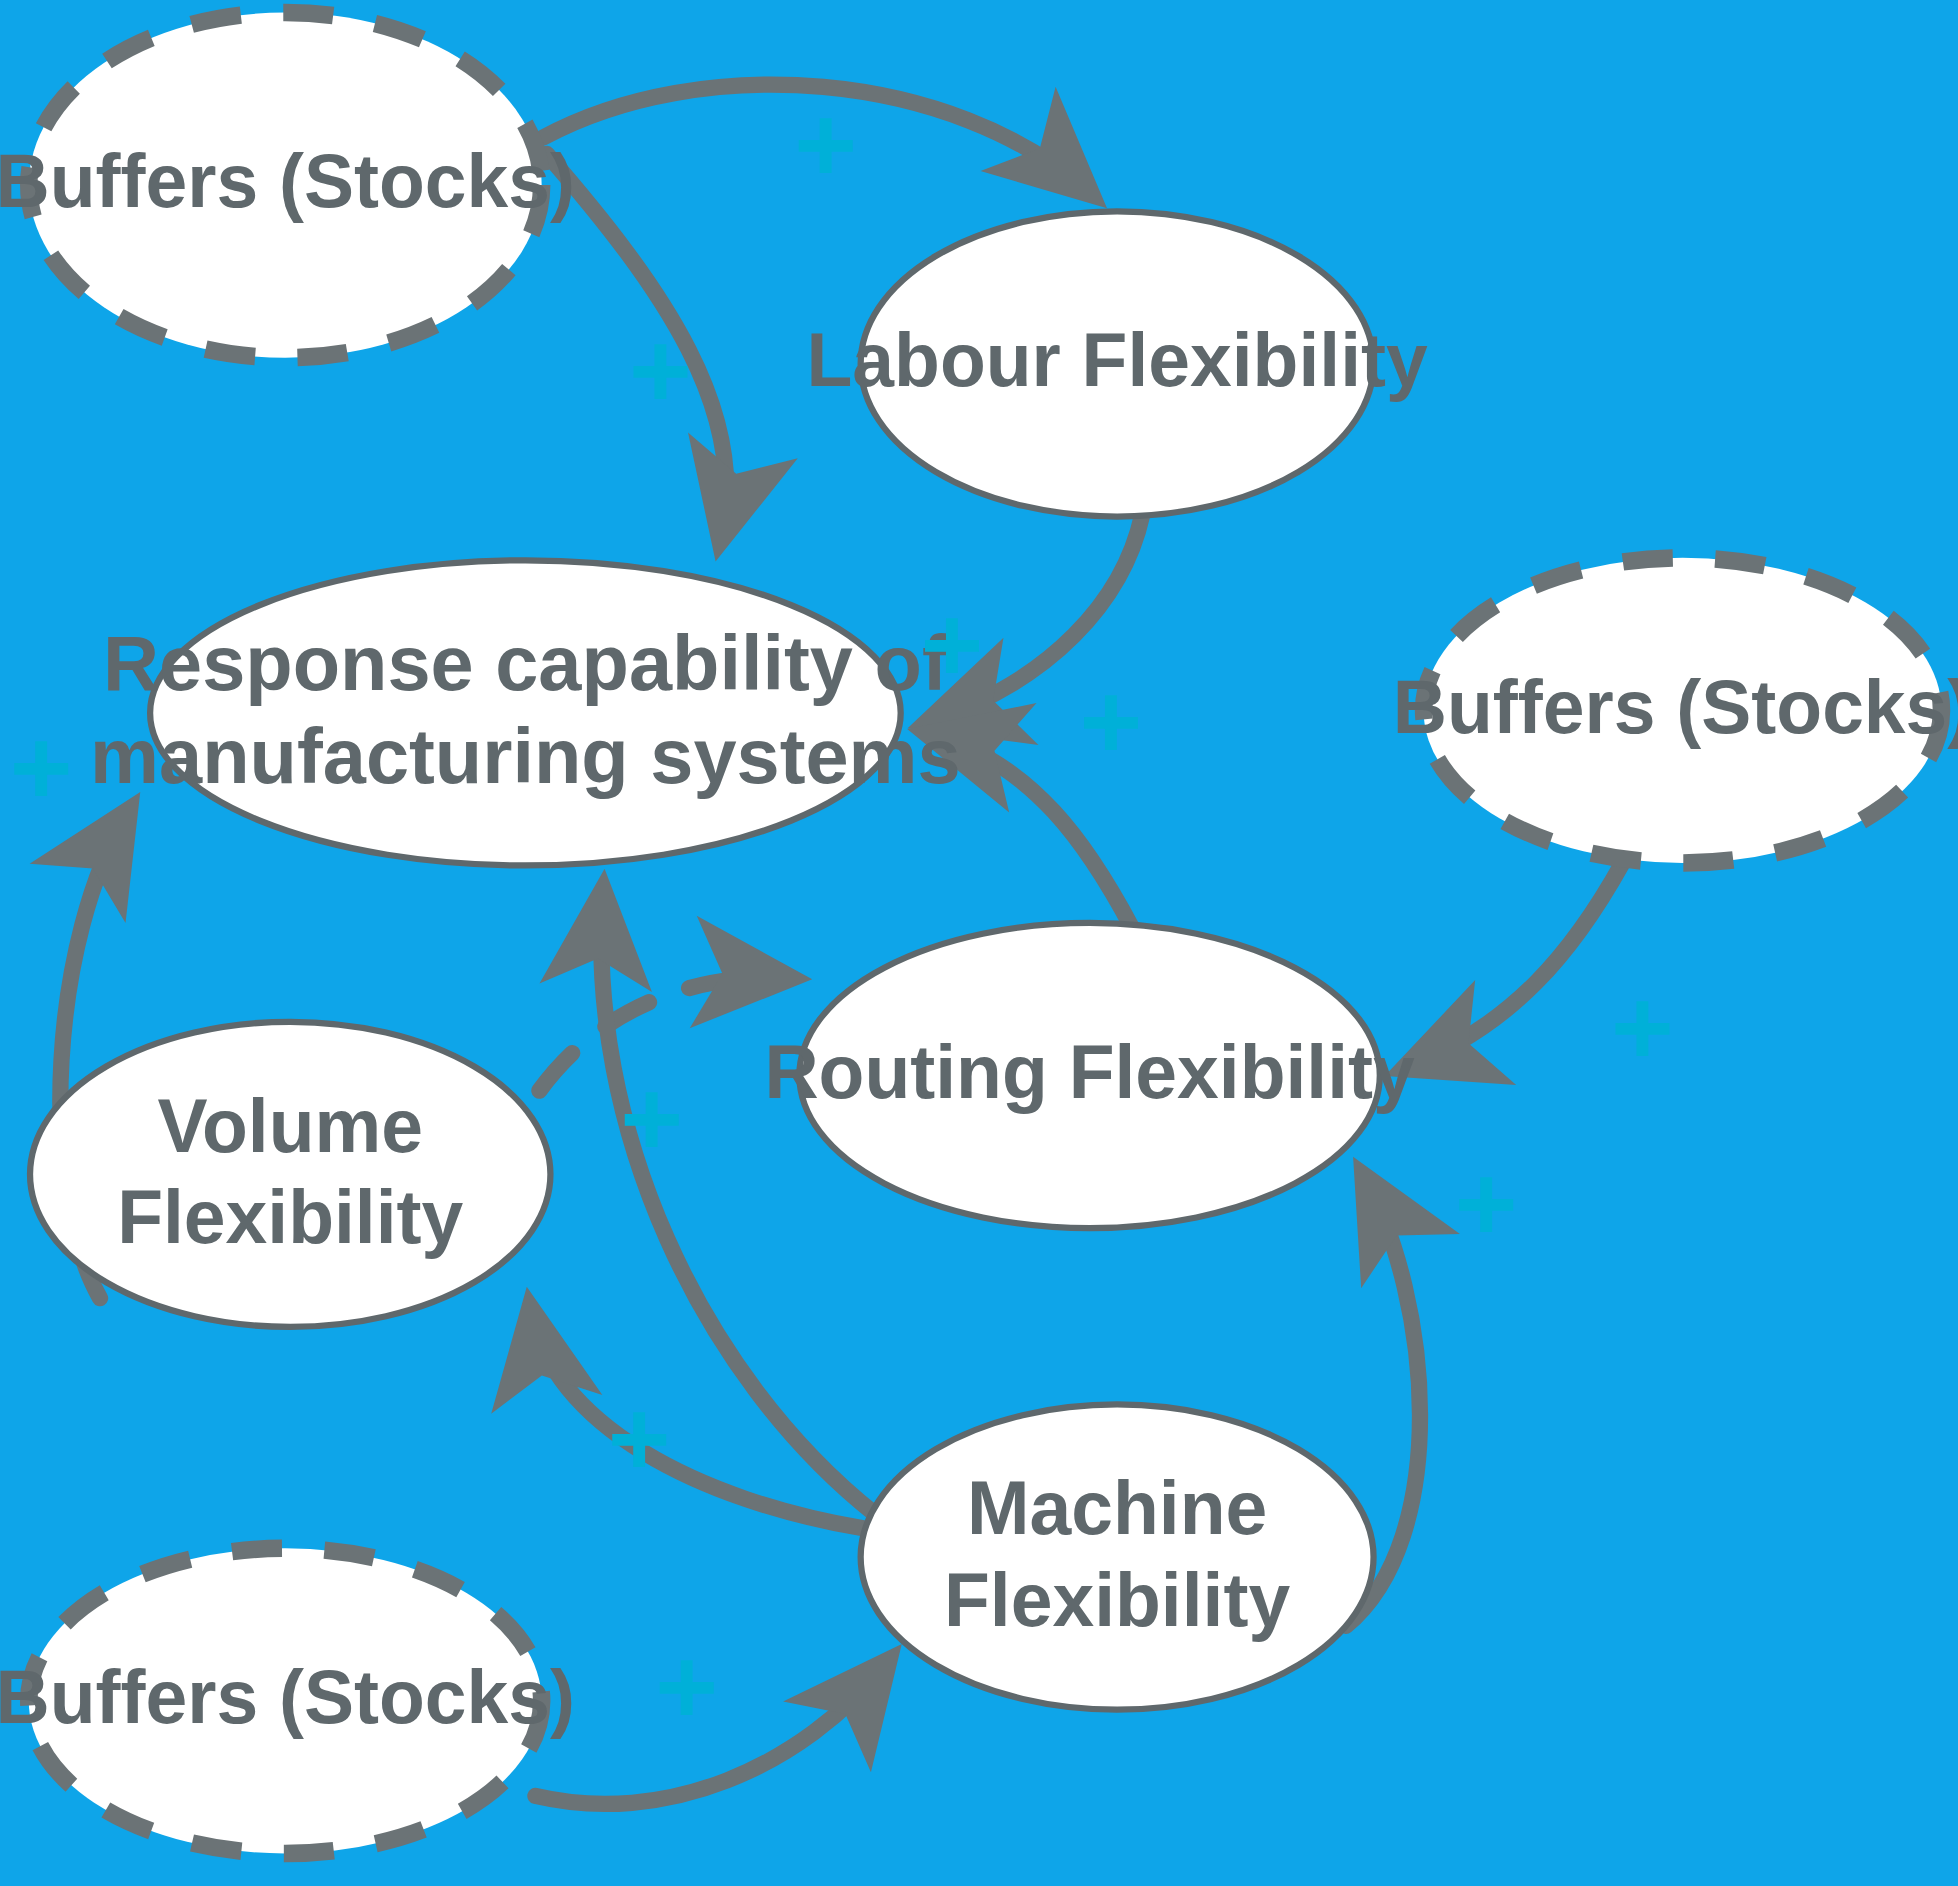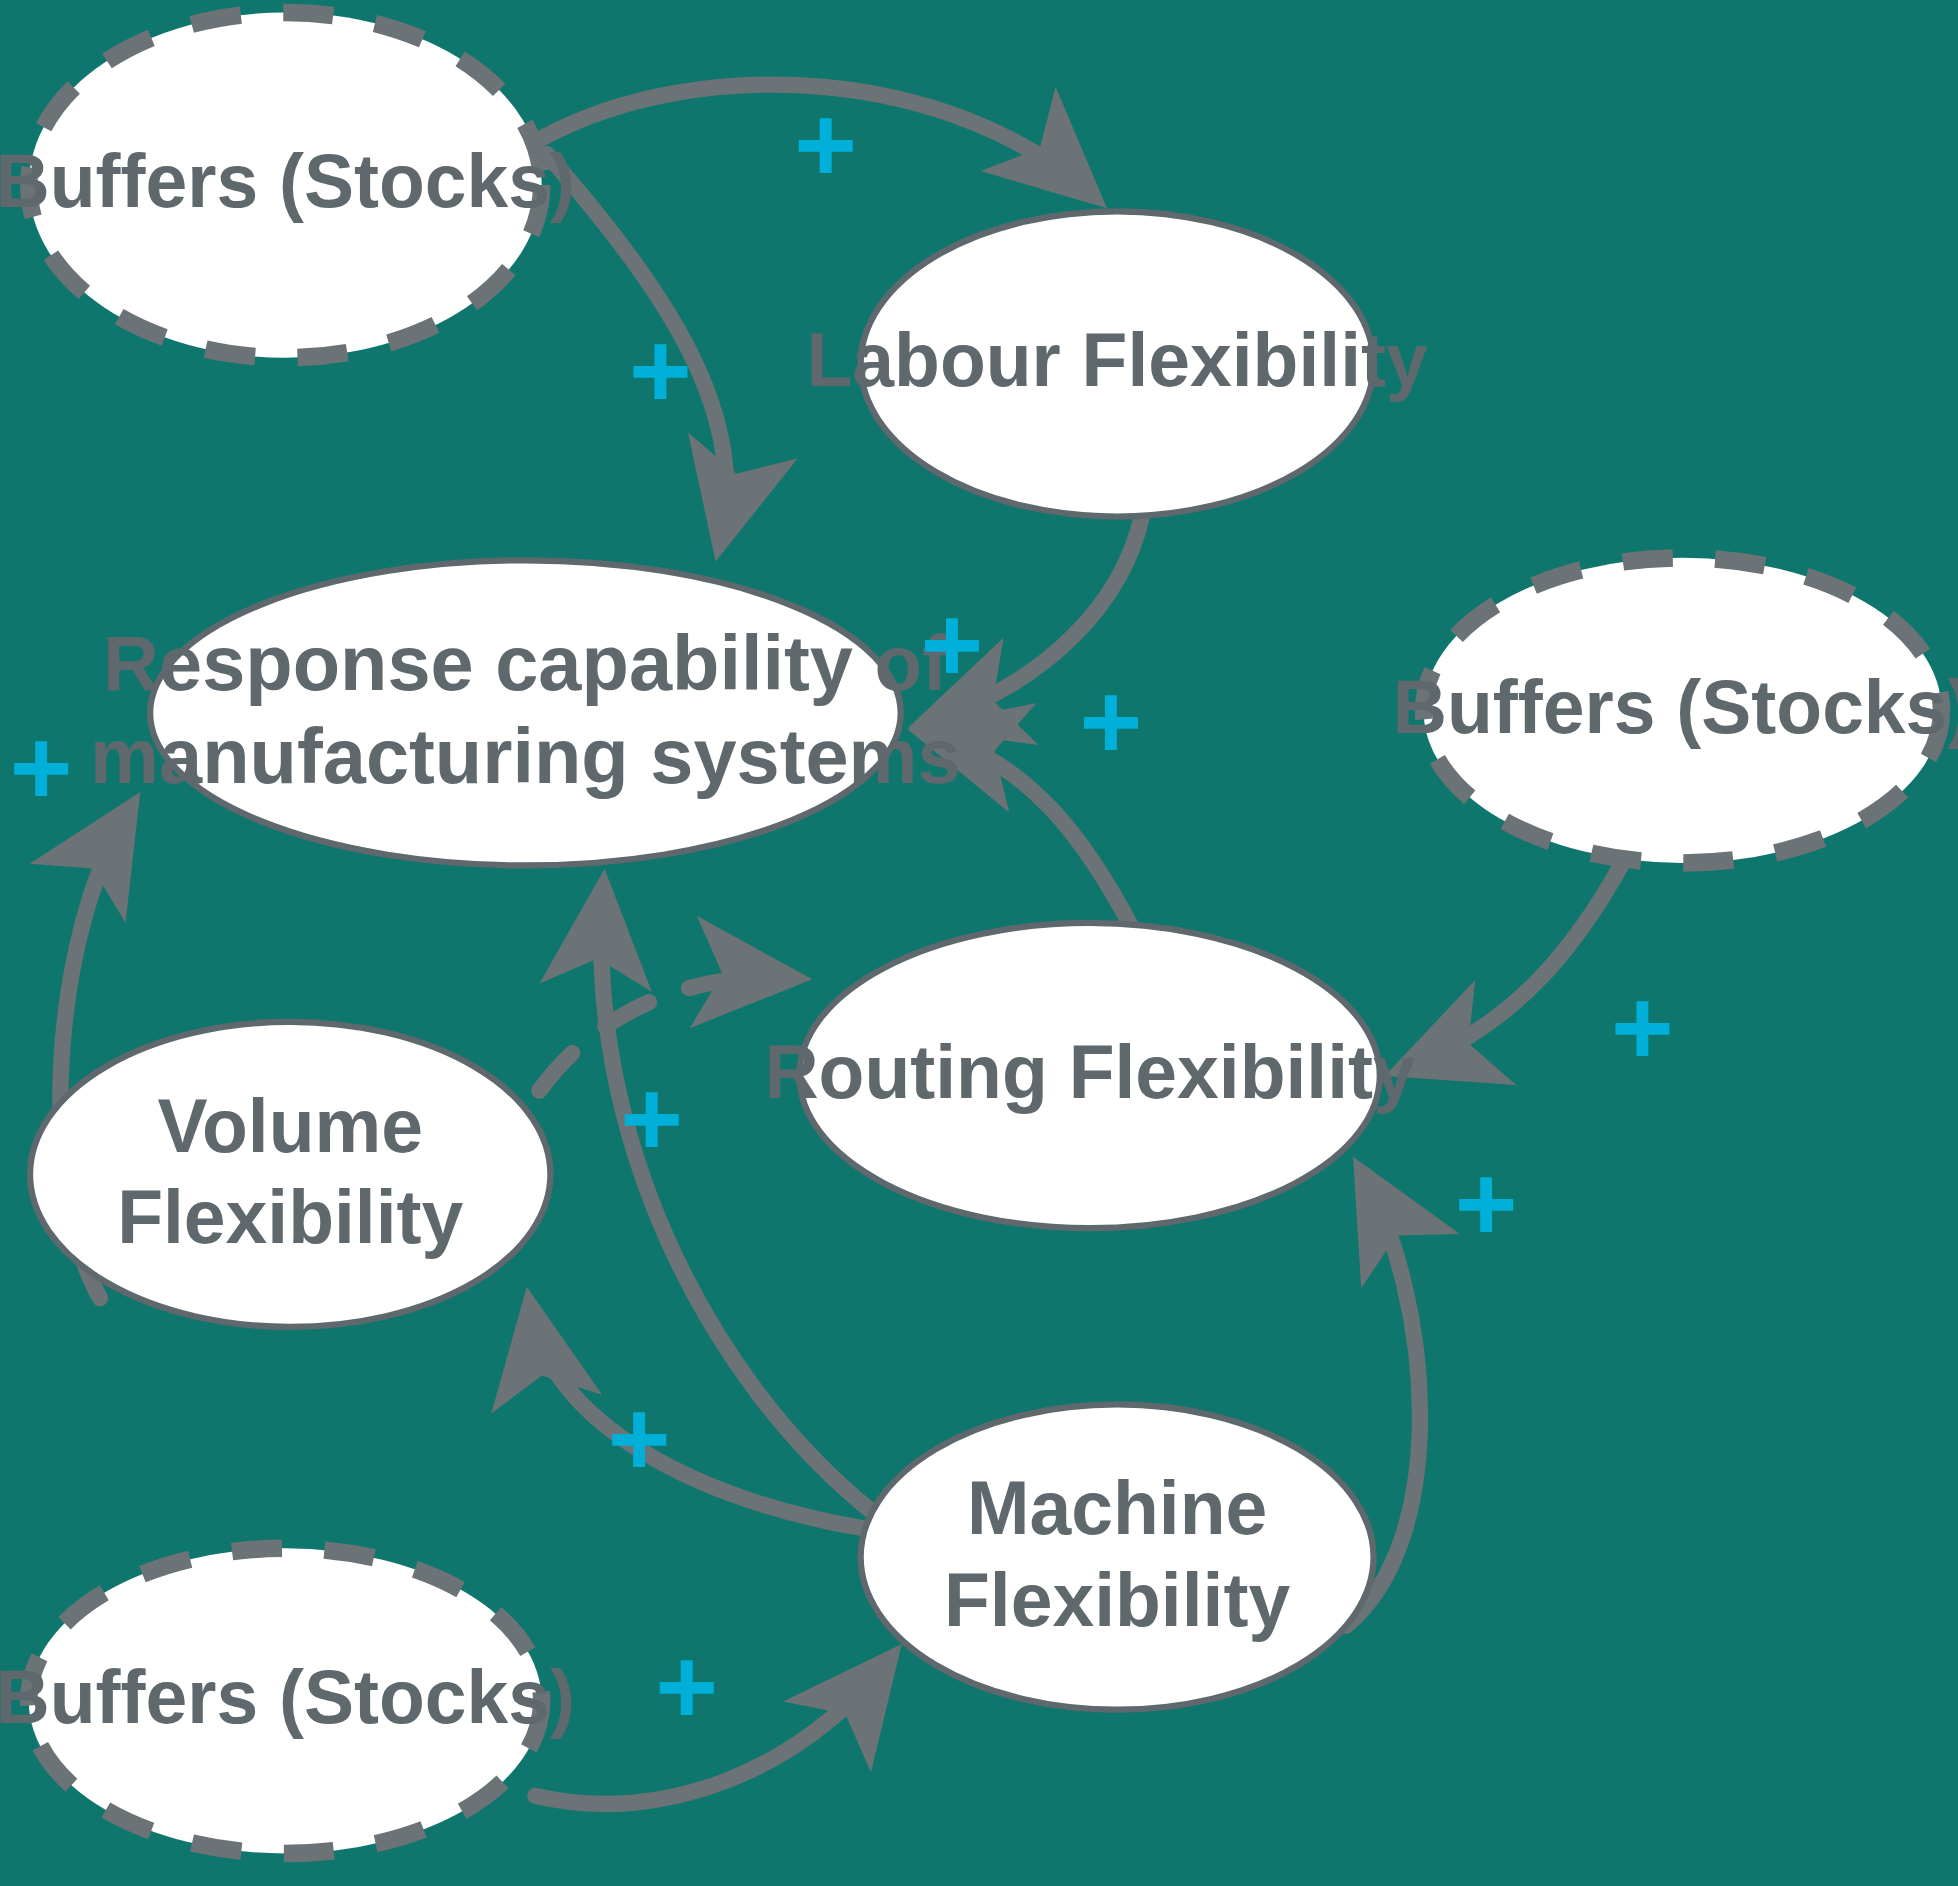--- a/index.html
+++ b/index.html
@@ -8,21 +8,21 @@
     padding: 0;
     background: #ffffff;
   }
   body {
     font-family: "Liberation Sans", sans-serif;
   }
   #diagram-root {
     position: relative;
     width: 1959px;
     height: 1886px;
-    background: #0f766e;
+    background: #0ea5e9;
     overflow: hidden;
   }
   svg#cld {
     position: absolute;
     top: 0;
     left: 0;
     width: 1959px;
     height: 1886px;
     display: block;
   }

